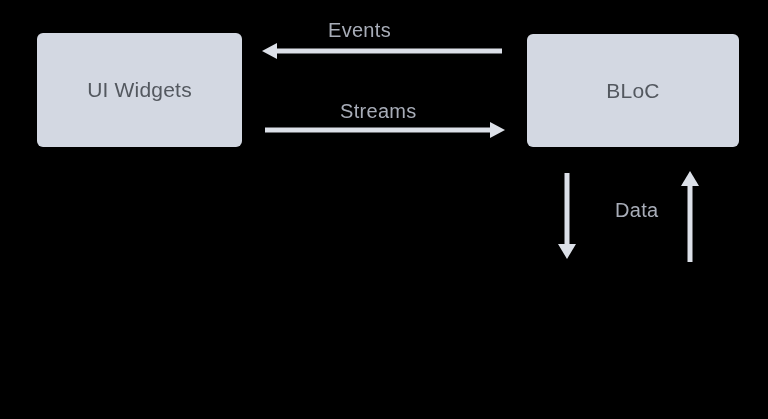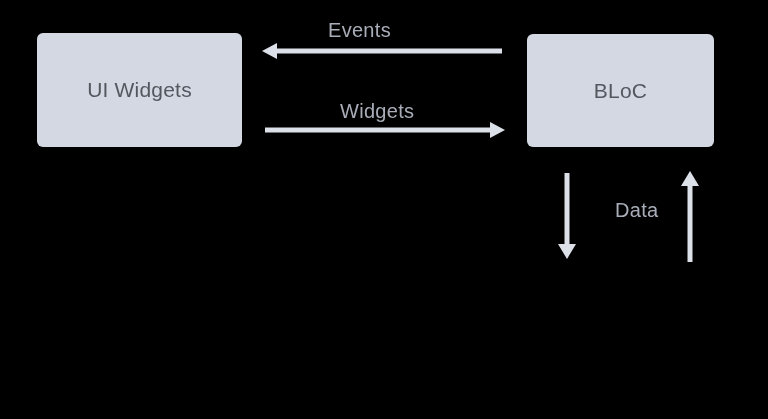--- a/index.html
+++ b/index.html
@@ -38,21 +38,21 @@
   #node-ui-widgets {
     left: 37px;
     top: 33px;
     width: 205px;
     height: 114px;
     text-align: right;
   }
   #node-bloc {
     left: 527px;
     top: 34px;
-    width: 187px;
+    width: 212px;
     height: 113px;
   }
   #node-repository {
     left: 527px;
     top: 288px;
     width: 205px;
     height: 113px;
   }
   .edge-svg {
     position: absolute;
@@ -116,17 +116,17 @@
     <span class="node-label">UI Widgets</span>
   </div>
 
   <div class="node" id="node-bloc">
     <span class="node-label">BLoC</span>
   </div>
 
 
   <div class="edge-label" id="edge-label-streams">Events</div>
 
-  <div class="edge-label" id="edge-label-events">Widgets</div>
+  <div class="edge-label" id="edge-label-events">Streams</div>
 
   <div class="edge-label" id="edge-label-data">Data</div>
 
 </div>
 
 </body></html>

